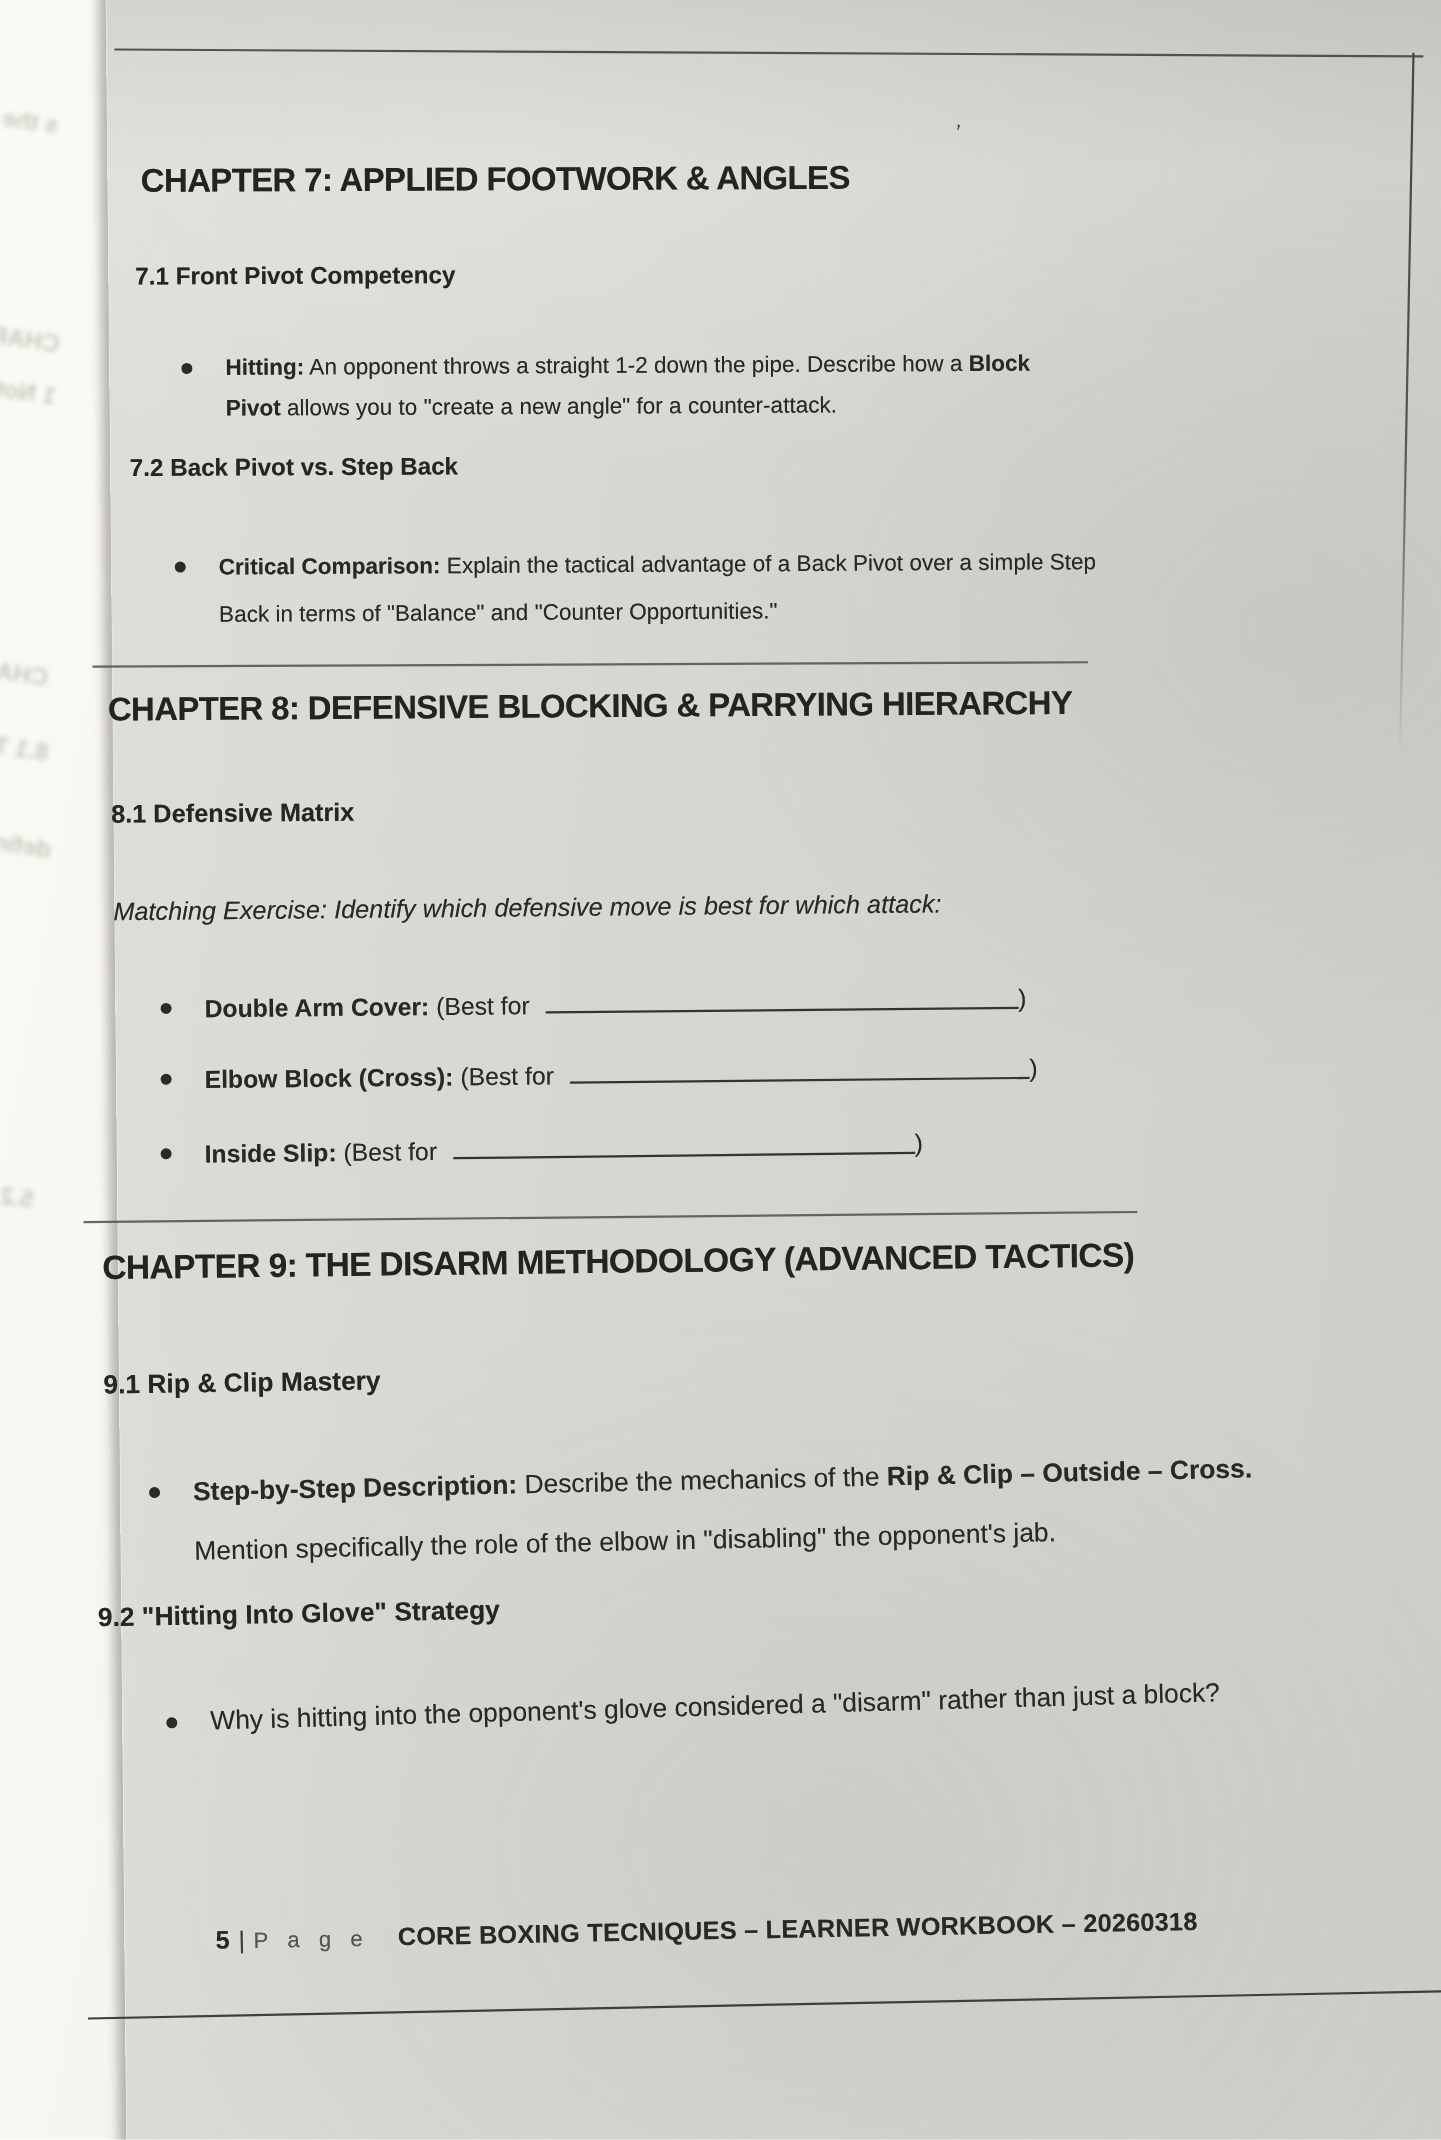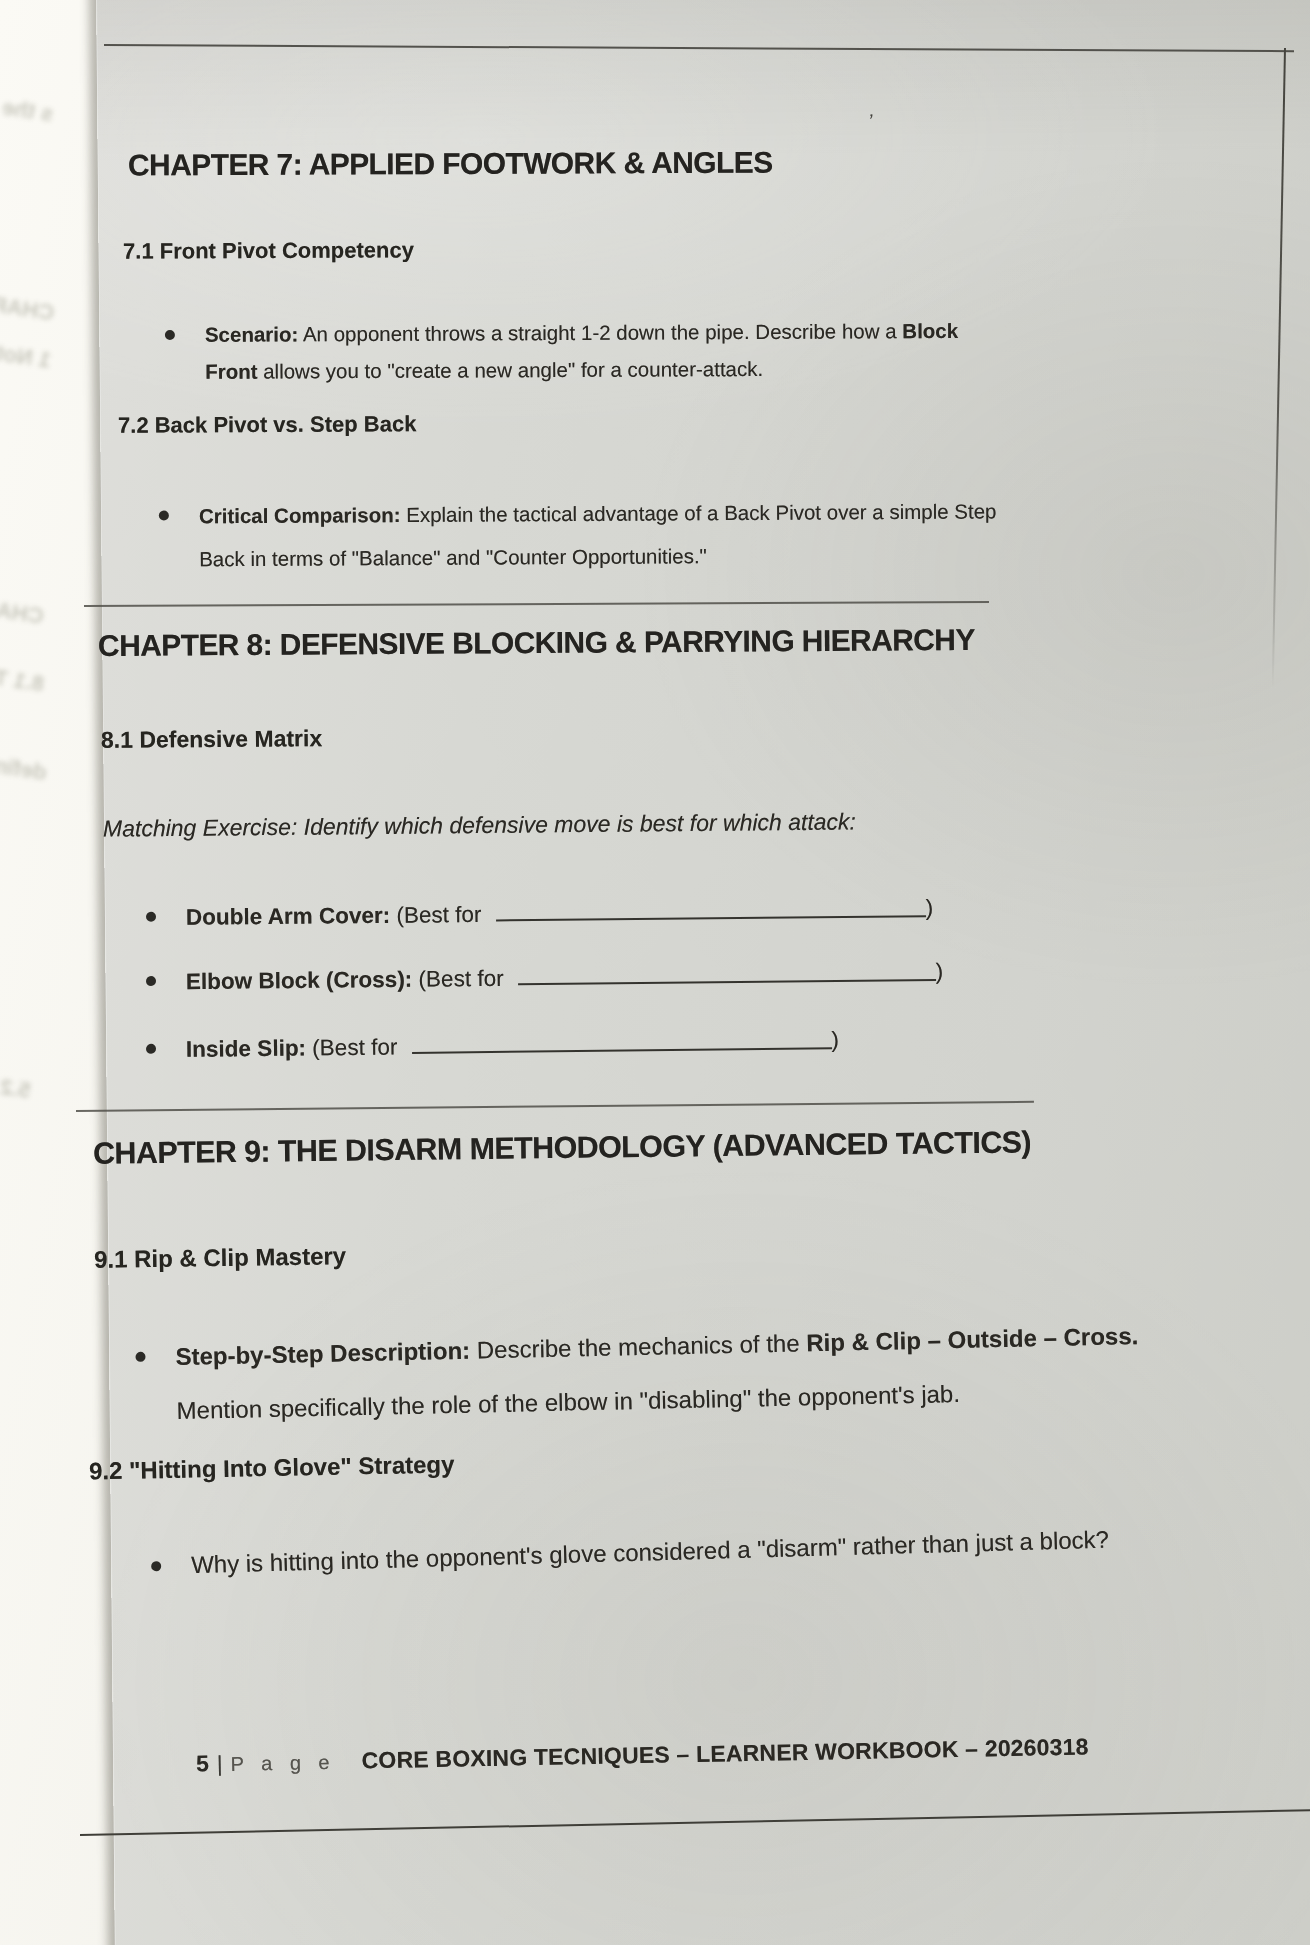--- a/index.html
+++ b/index.html
@@ -72,22 +72,22 @@
 
   <span class="stray">’</span>
 
   <div class="txt chapter-title" style="left:128px;top:147px;transform:rotate(-0.25deg);">CHAPTER 7: APPLIED FOOTWORK &amp; ANGLES</div>
 
   <div class="txt sec" style="left:123px;top:238px;font-size:22px;transform:rotate(-0.25deg);">7.1 Front Pivot Competency</div>
 
   <div class="bullet" style="left:165px;top:314px;font-size:20.5px;line-height:37px;transform:rotate(-0.3deg);">
     <span class="dot" style="margin-top:14px;"></span>
     <span class="lines">
-      <span style="display:block;"><b>Scenario:</b><span> An opponent throws a straight 1-2 down the pipe. Describe how a </span><b>Block</b></span>
-      <span style="display:block;"><b>Front</b><span> allows you to "create a new angle" for a counter-attack.</span></span>
+      <span style="display:block;"><b>Hitting:</b><span> An opponent throws a straight 1-2 down the pipe. Describe how a </span><b>Block</b></span>
+      <span style="display:block;"><b>Pivot</b><span> allows you to "create a new angle" for a counter-attack.</span></span>
     </span>
   </div>
 
   <div class="txt sec" style="left:118px;top:412px;font-size:22px;transform:rotate(-0.3deg);">7.2 Back Pivot vs. Step Back</div>
 
   <div class="bullet" style="left:159px;top:492px;font-size:20.5px;line-height:43px;transform:rotate(-0.35deg);">
     <span class="dot" style="margin-top:16px;"></span>
     <span class="lines">
       <span style="display:block;"><b>Critical Comparison:</b><span> Explain the tactical advantage of a Back Pivot over a simple Step</span></span>
       <span style="display:block;">Back in terms of "Balance" and "Counter Opportunities."</span>

